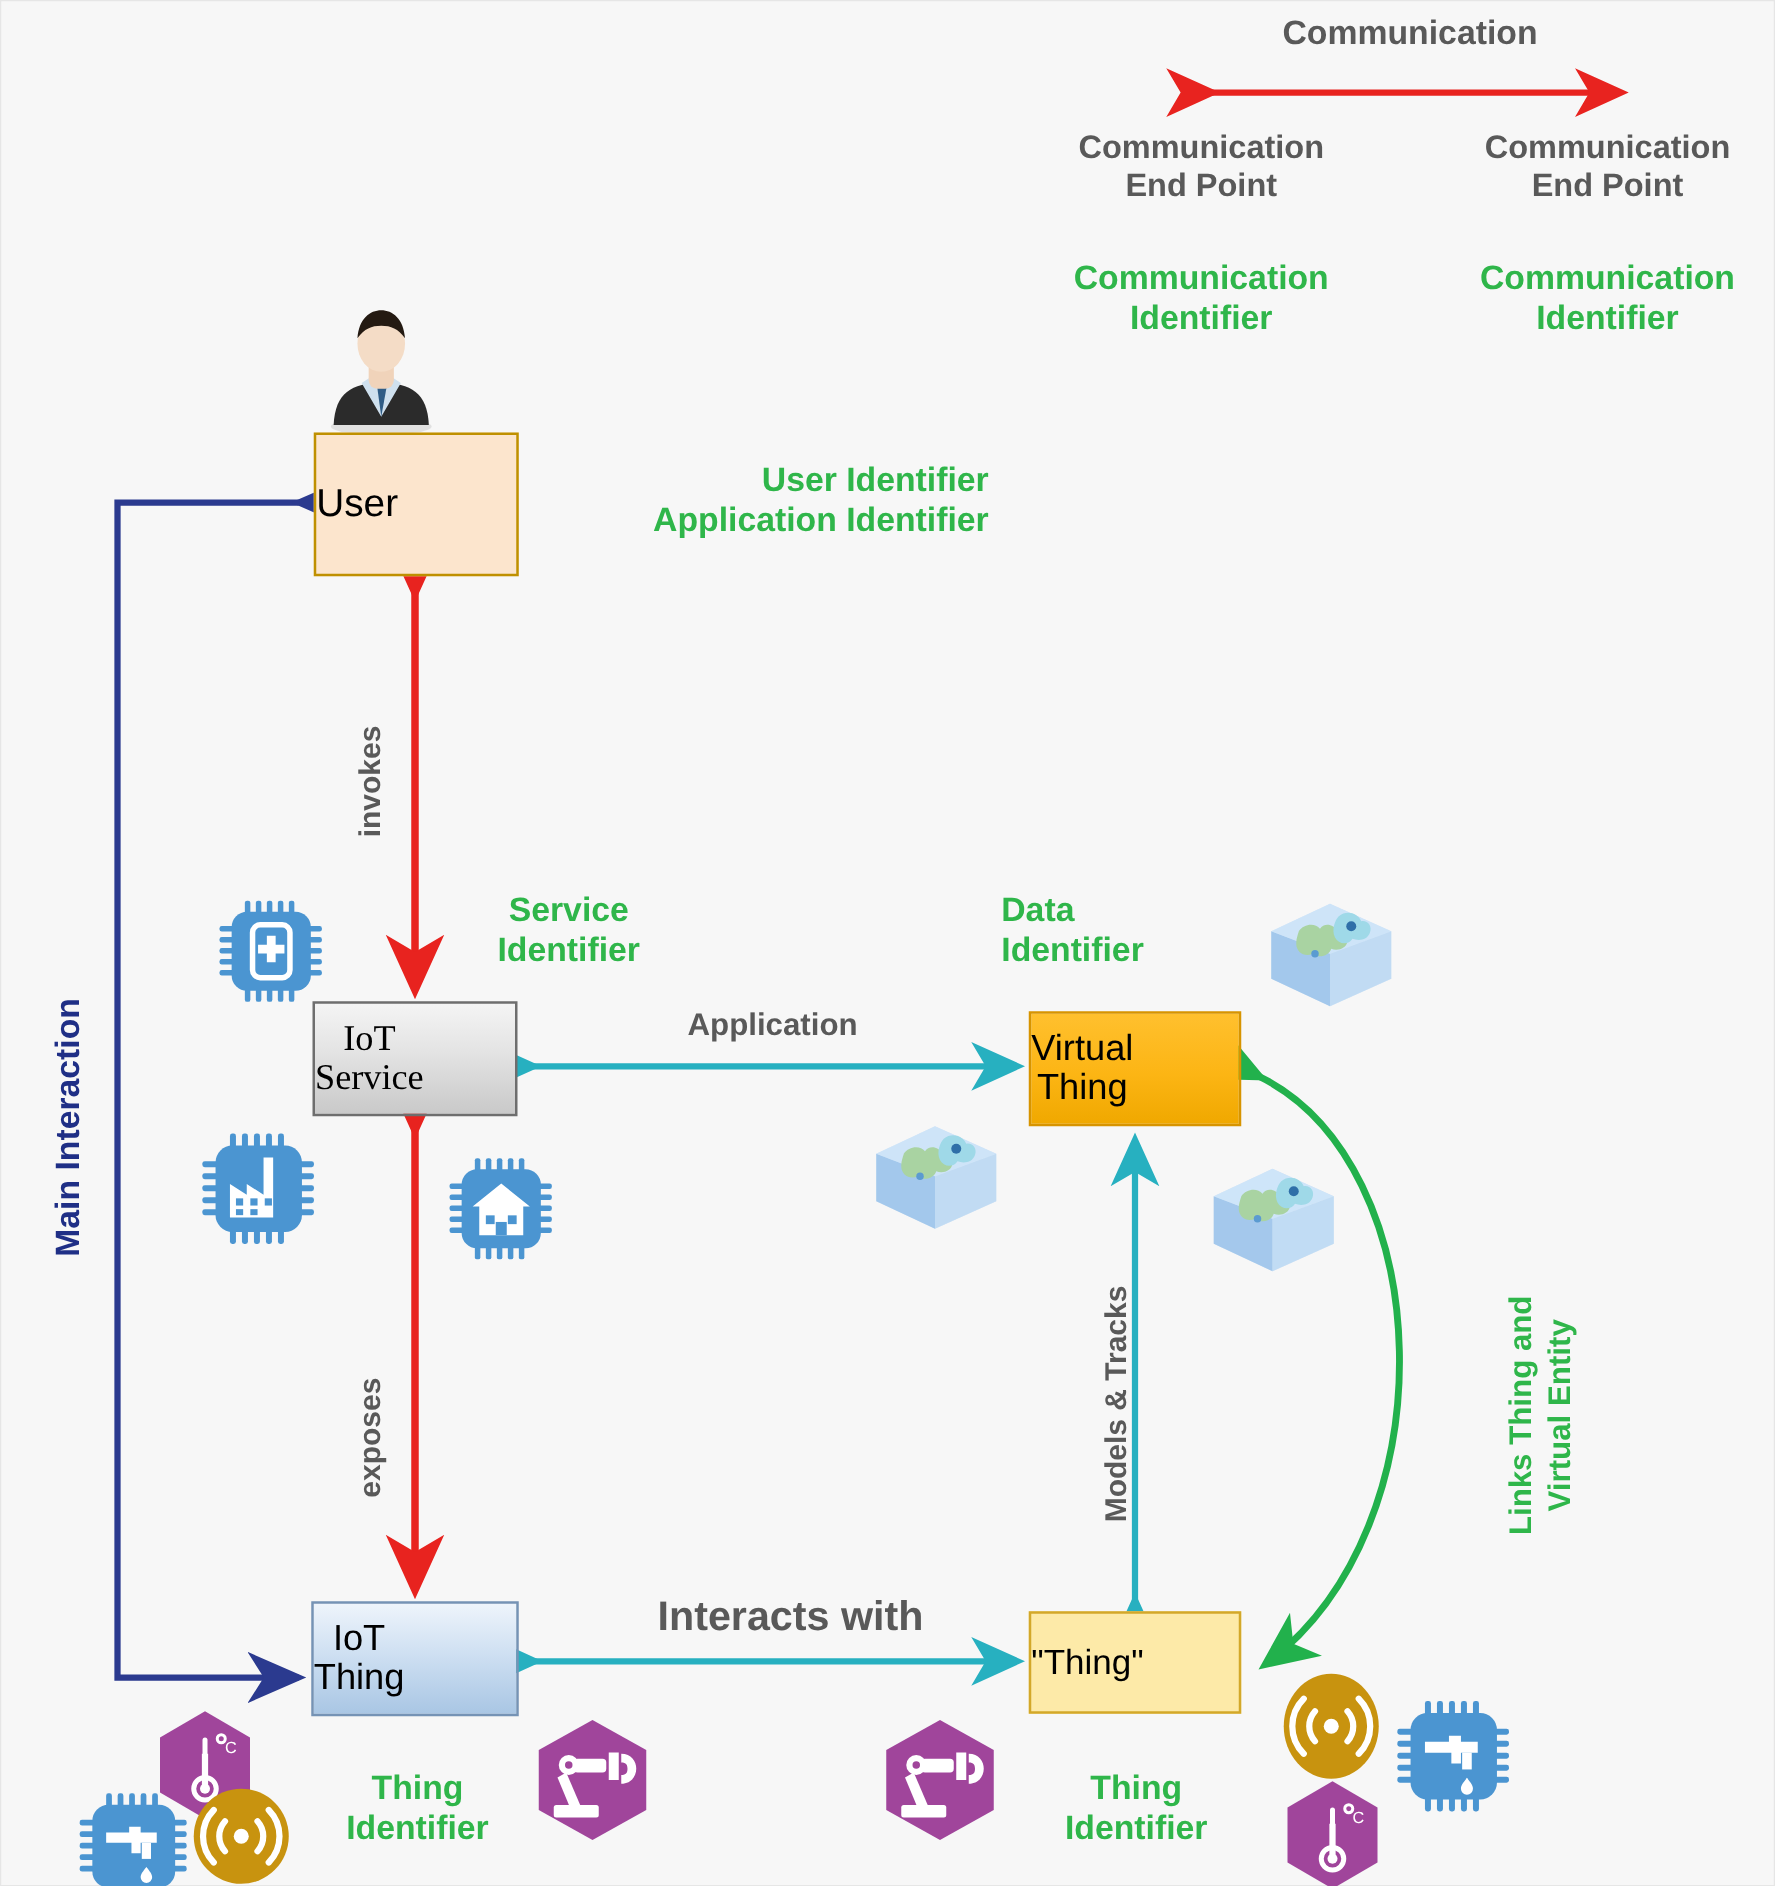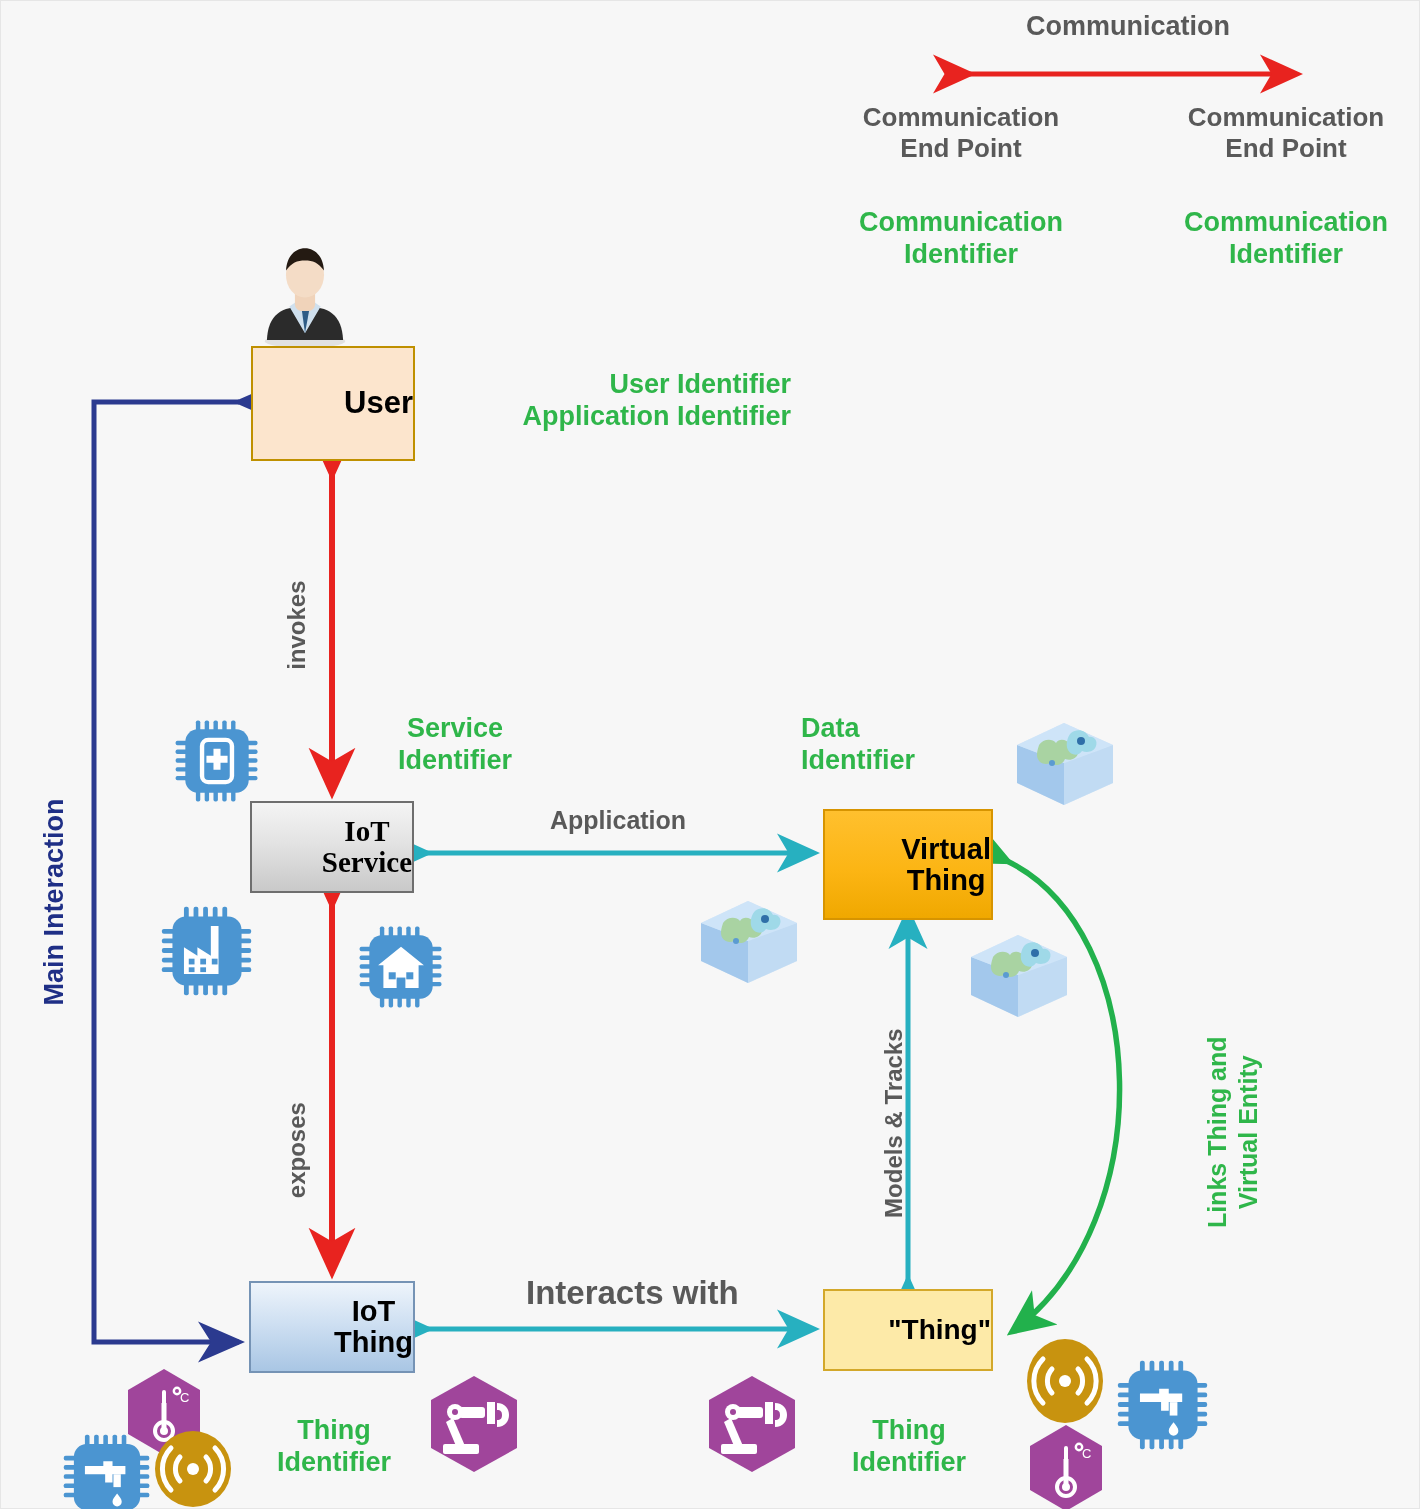--- a/index.html
+++ b/index.html
@@ -8,23 +8,23 @@
     background:#f7f7f7;
     font-family:"Liberation Sans", sans-serif;
     overflow:hidden;
   }
   #stage{position:relative;width:1420px;height:1509px;background:#f7f7f7;border:1px solid #e6e6e6;box-sizing:border-box;}
   svg.layer{position:absolute;left:0;top:0;width:1420px;height:1509px;pointer-events:none;}
 
   
   .node{
     position:absolute;
-    display:flex;align-items:center;justify-content:flex-end;
+    display:flex;align-items:center;justify-content:flex-start;
     text-align:center;
-    font-weight:bold;
+    font-weight:normal;
     color:#000;
     line-height:1.06;
     box-sizing:border-box;
   }
   .node span{display:block;}
 
   .n-user{
     left:250px;top:345px;width:164px;height:115px;
     background:#fce5cd;border:2px solid #bf9000;
     font-size:31px;font-family:"Liberation Sans",sans-serif;
@@ -35,21 +35,21 @@
     border:2px solid #6e6e6e;
     font-size:29px;font-family:"Liberation Serif",serif;
   }
   .n-device{
     left:248px;top:1280px;width:166px;height:92px;
     background:linear-gradient(180deg,#eef4fb 0%,#cfe0f2 45%,#a9c6e4 100%);
     border:2px solid #7593b5;
     font-size:29px;
   }
   .n-ve{
-    left:822px;top:808px;width:170px;height:111px;
+    left:822px;top:808px;width:170px;height:92px;
     background:linear-gradient(180deg,#ffc02e 0%,#fcb514 55%,#f0a800 100%);
     border:2px solid #d79400;
     font-size:29px;
   }
   .n-thing{
     left:822px;top:1288px;width:170px;height:82px;
     background:#fdeaa8;border:2px solid #d3a82a;
     font-size:28px;
   }
 

